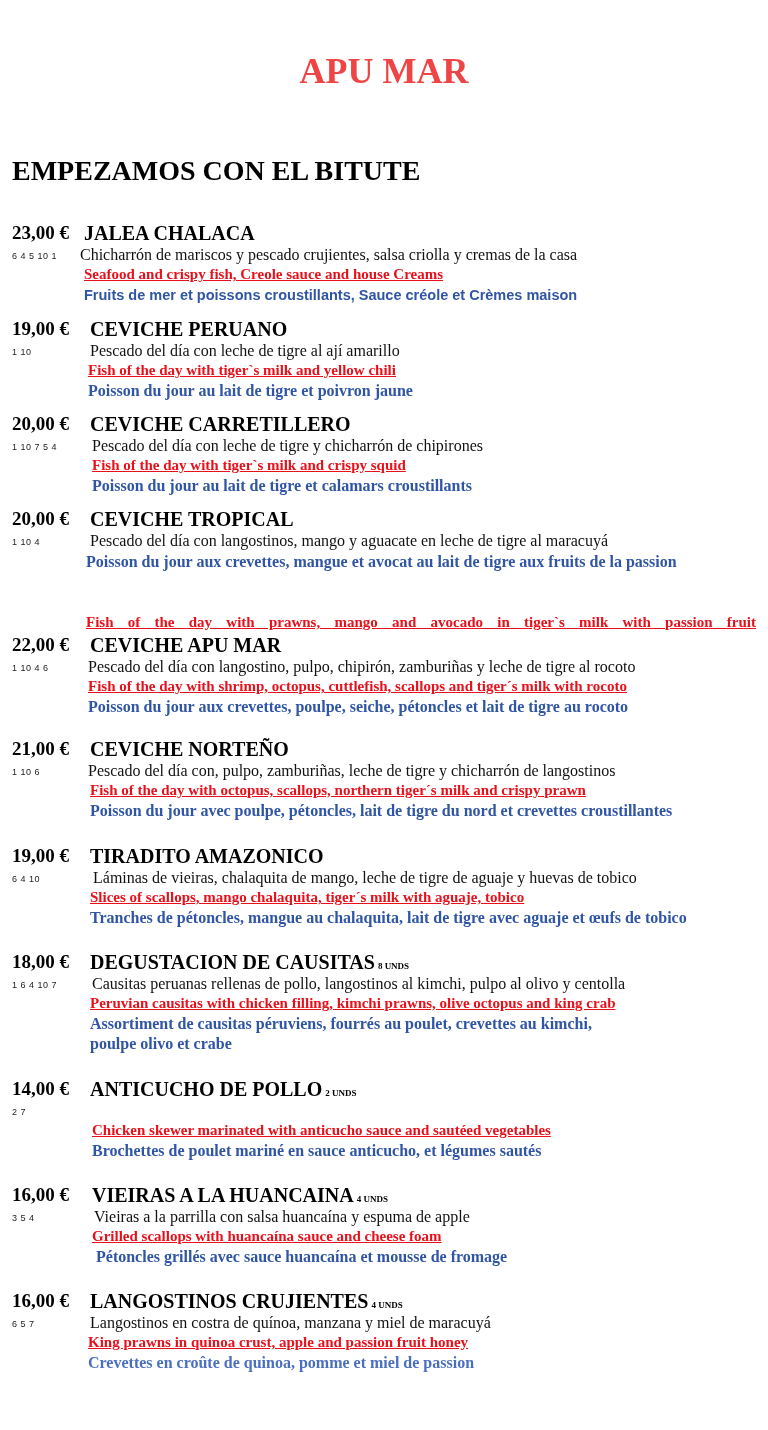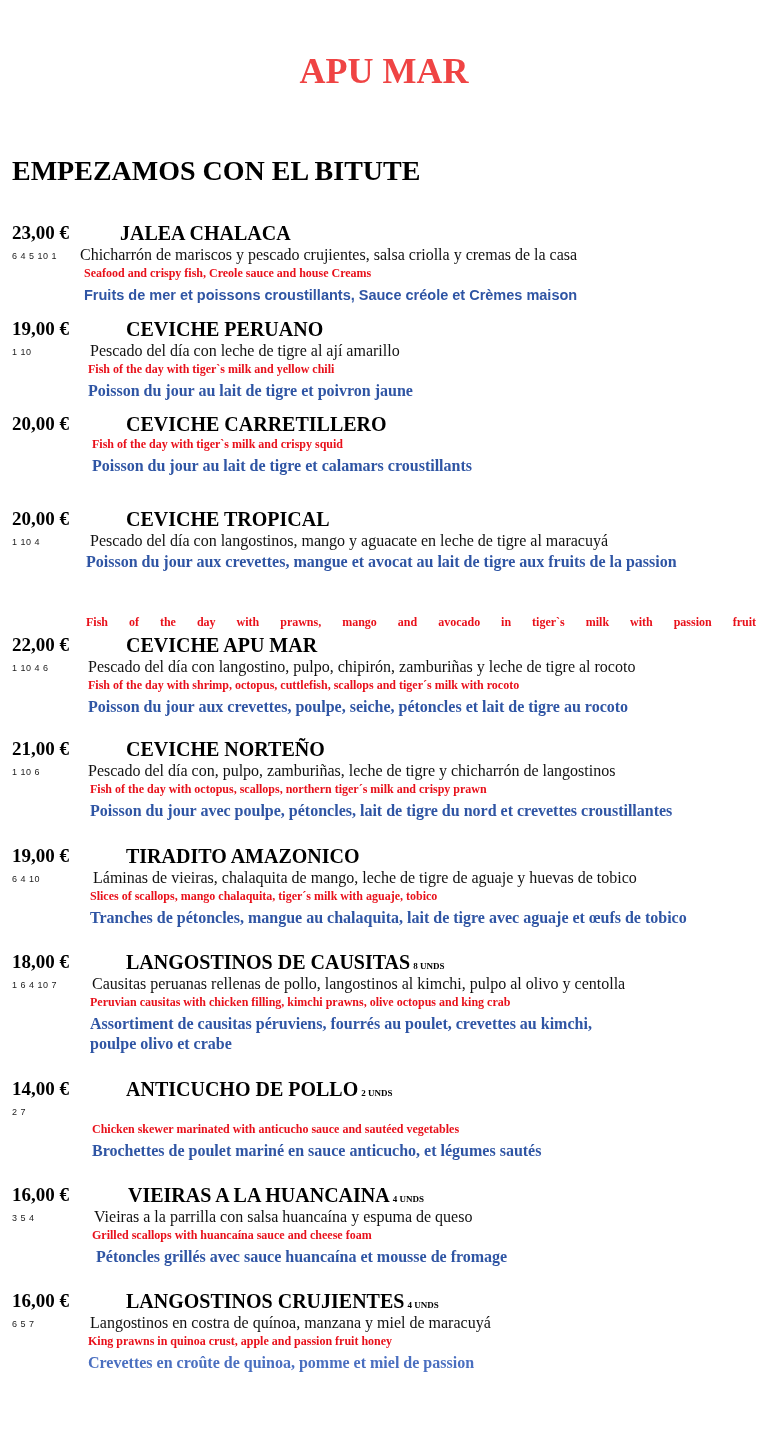--- a/index.html
+++ b/index.html
@@ -51,21 +51,20 @@
       font-weight: bold;
       white-space: nowrap;
     }
     .name {
       position: absolute;
       left: 90px;
       top: 0;
       font-size: 20px;
       font-weight: bold;
       white-space: nowrap;
-      margin-left: 36px;
     }
     .name .units {
       font-size: 9px;
       font-weight: bold;
       margin-left: 3px;
     }
     .line {
       position: relative;
       height: 20px;
       white-space: nowrap;
@@ -84,23 +83,24 @@
       position: absolute;
       left: 88px;
       top: 0;
       font-size: 16px;
       color: #111;
     }
     .desc-en {
       position: absolute;
       left: 88px;
       top: 0;
-      font-size: 12px;
+      font-size: 15px;
       font-weight: bold;
       color: #e8101a;
+      text-decoration: underline;
     }
     .desc-fr {
       position: absolute;
       left: 88px;
       top: 0;
       font-size: 16px;
       font-weight: bold;
       color: #2f55a4;
     }
     .desc-fr.sans {
@@ -159,20 +159,24 @@
     <span class="desc-fr">Poisson du jour au lait de tigre et poivron jaune</span>
   </div>
 </div>
 
 <div class="item" style="top:413px;">
   <div class="item-head">
     <span class="price">20,00 €</span>
     <span class="name">CEVICHE CARRETILLERO</span>
   </div>
   <div class="line">
+    <span class="allergens">1 10 7 5 4</span>
+    <span class="desc-es" style="left:92px;">Pescado del día con leche de tigre y chicharrón de chipirones</span>
+  </div>
+  <div class="line">
     <span class="desc-en" style="left:92px;">Fish of the day with tiger`s milk and crispy squid</span>
   </div>
   <div class="line">
     <span class="desc-fr" style="left:92px;">Poisson du jour au lait de tigre et calamars croustillants</span>
   </div>
 </div>
 
 <div class="item" style="top:508px;">
   <div class="item-head">
     <span class="price">20,00 €</span>
@@ -238,21 +242,21 @@
   </div>
   <div class="line">
     <span class="desc-fr" style="left:90px;">Tranches de pétoncles, mangue au chalaquita, lait de tigre avec aguaje et œufs de tobico</span>
   </div>
 </div>
 
 <div class="item" style="top:951px;">
   <div class="item-head">
     <span class="price">18,00 €</span>
     <span class="name">
-      <span>LANGOSTINOS DE CAUSITAS</span><span class="units">8 UNDS</span>
+      <span>DEGUSTACION DE CAUSITAS</span><span class="units">8 UNDS</span>
     </span>
   </div>
   <div class="line">
     <span class="allergens">1 6 4 10 7</span>
     <span class="desc-es" style="left:92px;text-align:right;">Causitas peruanas rellenas de pollo, langostinos al kimchi, pulpo al olivo y centolla</span>
   </div>
   <div class="line">
     <span class="desc-en" style="left:90px;">Peruvian causitas with chicken filling, kimchi prawns, olive octopus and king crab</span>
   </div>
   <div class="line">
@@ -283,21 +287,21 @@
 
 <div class="item" style="top:1184px;">
   <div class="item-head">
     <span class="price">16,00 €</span>
     <span class="name" style="left:92px;">
       <span>VIEIRAS A LA HUANCAINA</span><span class="units">4 UNDS</span>
     </span>
   </div>
   <div class="line">
     <span class="allergens">3 5 4</span>
-    <span class="desc-es" style="left:94px;">Vieiras a la parrilla con salsa huancaína y espuma de queso</span>
+    <span class="desc-es" style="left:94px;">Vieiras a la parrilla con salsa huancaína y espuma de apple</span>
   </div>
   <div class="line">
     <span class="desc-en" style="left:92px;">Grilled scallops with huancaína sauce and cheese foam</span>
   </div>
   <div class="line">
     <span class="desc-fr" style="left:96px;">Pétoncles grillés avec sauce huancaína et mousse de fromage</span>
   </div>
 </div>
 
 <div class="item" style="top:1290px;">

